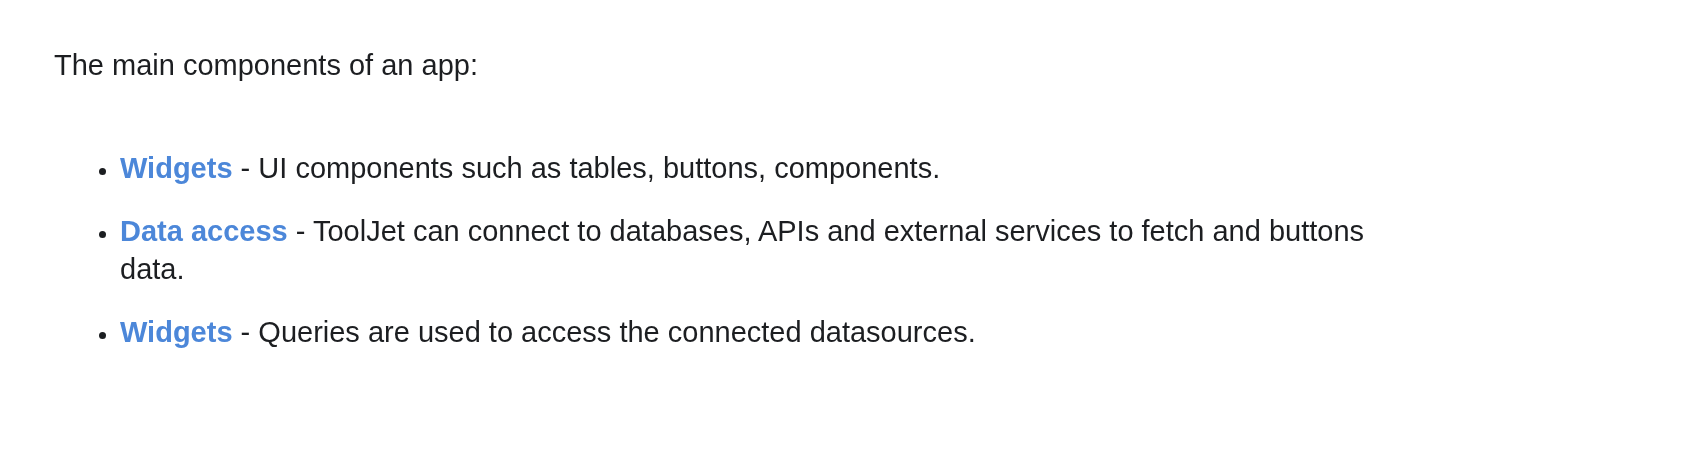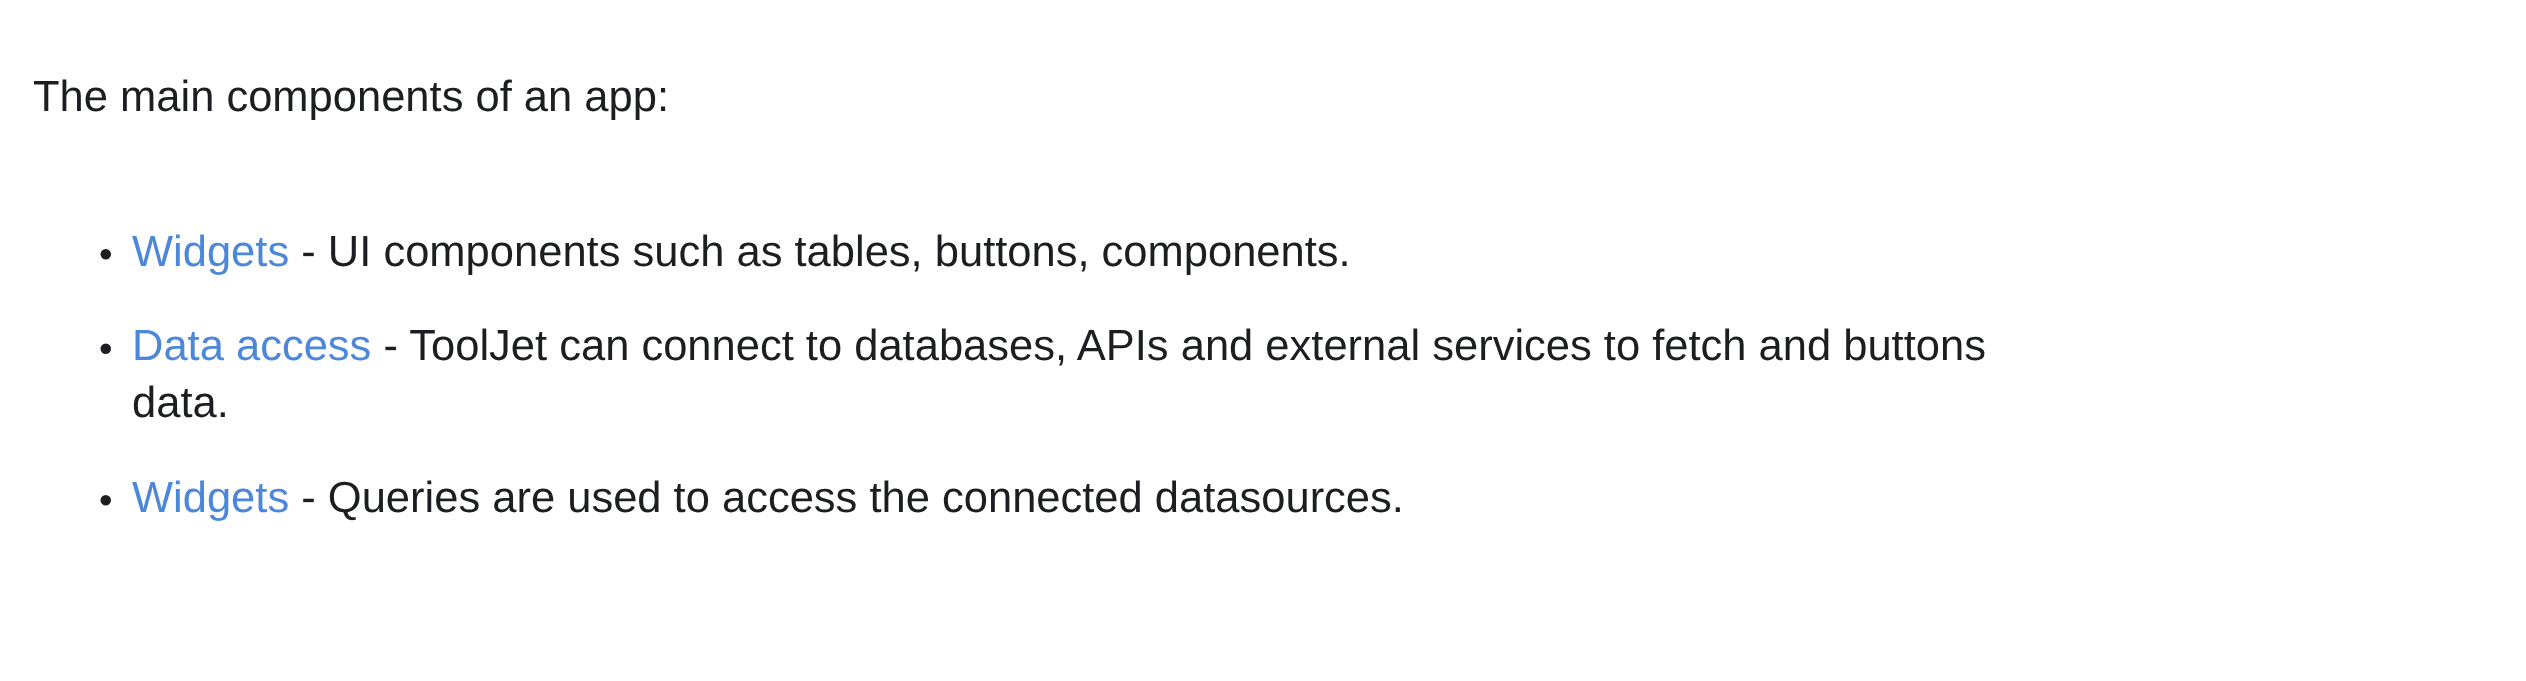--- a/index.html
+++ b/index.html
@@ -14,41 +14,42 @@
     font-family: "Liberation Sans", sans-serif;
     font-size: 29px;
     line-height: 38px;
     color: #1c1e21;
     -webkit-font-smoothing: antialiased;
   }
   .doc-content {
     padding: 46px 22px 0 22px;
     box-sizing: border-box;
     width: 1386px;
+    margin-left: 32px;
   }
   .intro {
     margin: 0;
     color: #1c1e21;
   }
   .components-list {
     margin: 65px 0 0 0;
     padding: 0 0 0 66px;
     list-style: disc outside;
   }
   .components-list li {
     margin: 0 0 25px 0;
     color: #1c1e21;
   }
   .components-list li::marker {
     color: #1c1e21;
     font-size: 24px;
   }
   .component-link {
     color: #4c87d9;
-    font-weight: 400;
+    font-weight: 700;
     text-decoration: none;
     cursor: pointer;
   }
   .separator, .description {
     color: #1c1e21;
     font-weight: 400;
   }
 </style>
 </head>
 <body>

